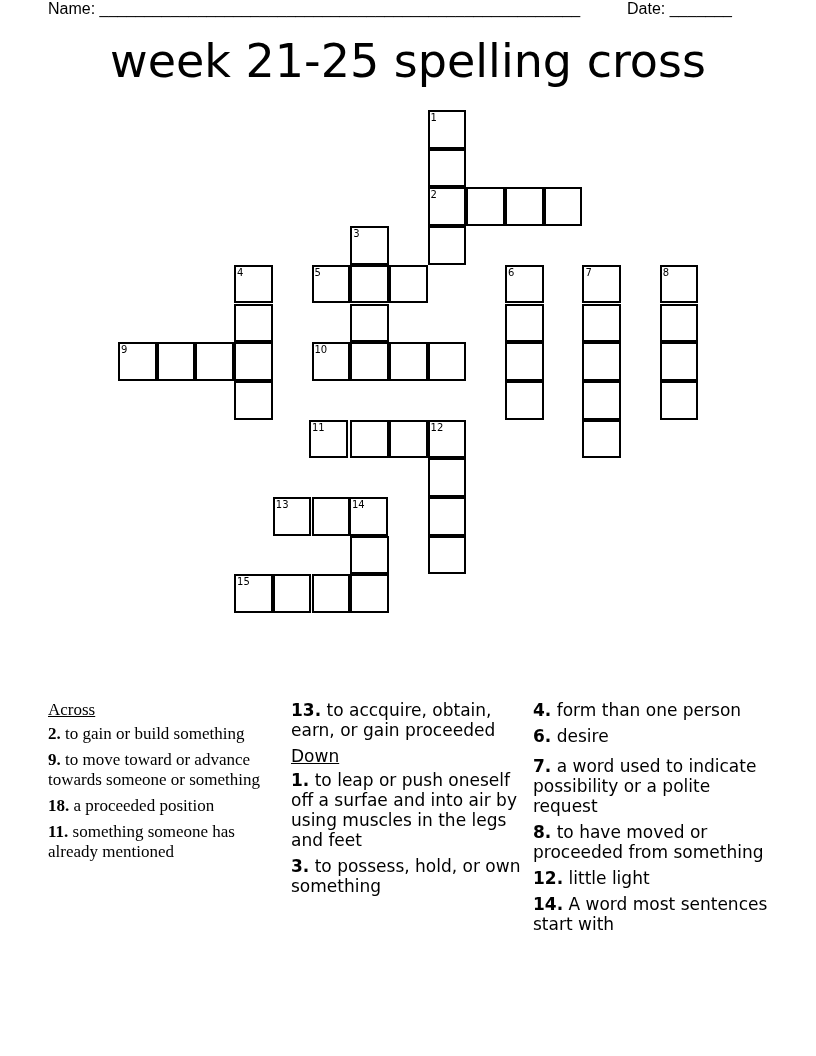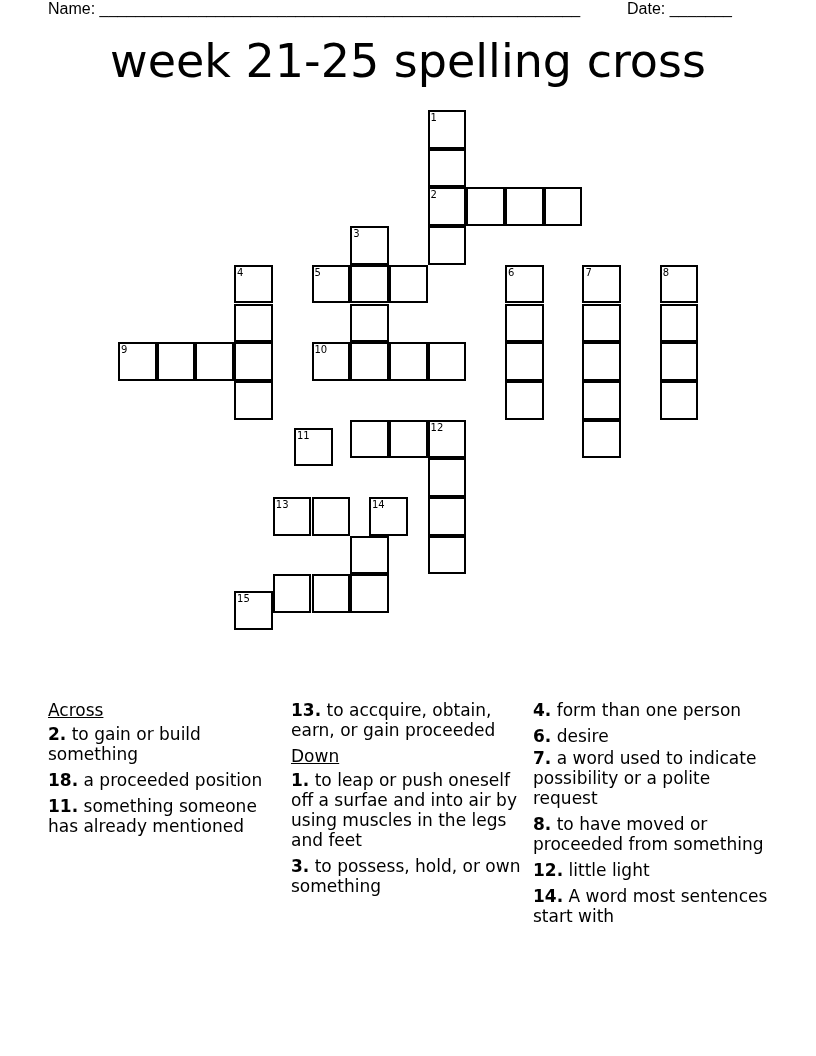--- a/index.html
+++ b/index.html
@@ -82,61 +82,62 @@
       <span class="num">9</span>
     </div>
     <div class="cell" style="left: 156.7px; top: 342.2px;"></div>
     <div class="cell" style="left: 195.4px; top: 342.2px;"></div>
     <div class="cell" style="left: 311.5px; top: 342.2px;">
       <span class="num">10</span>
     </div>
     <div class="cell" style="left: 350.2px; top: 342.2px;"></div>
     <div class="cell" style="left: 388.9px; top: 342.2px;"></div>
     <div class="cell" style="left: 427.6px; top: 342.2px;"></div>
-    <div class="cell" style="left: 294px; top: 419.6px; margin-top: 8px;">
+    <div class="cell" style="left: 309px; top: 419.6px;">
       <span class="num">11</span>
     </div>
     <div class="cell" style="left: 350.2px; top: 419.6px;"></div>
     <div class="cell" style="left: 388.9px; top: 419.6px;"></div>
     <div class="cell" style="left: 427.6px; top: 419.6px;">
       <span class="num">12</span>
     </div>
     <div class="cell" style="left: 427.6px; top: 458.3px;"></div>
     <div class="cell" style="left: 427.6px; top: 497px;"></div>
     <div class="cell" style="left: 427.6px; top: 535.7px;"></div>
     <div class="cell" style="left: 272.8px; top: 497px;">
       <span class="num">13</span>
     </div>
     <div class="cell" style="left: 311.5px; top: 497px;"></div>
-    <div class="cell" style="left: 369px; top: 497px;">
+    <div class="cell" style="left: 349px; top: 497px;">
       <span class="num">14</span>
     </div>
     <div class="cell" style="left: 350.2px; top: 535.7px;"></div>
     <div class="cell" style="left: 350.2px; top: 574.4px;"></div>
-    <div class="cell" style="left: 234.1px; top: 591px;">
+    <div class="cell" style="left: 234.1px; top: 574px;">
       <span class="num">15</span>
     </div>
     <div class="cell" style="left: 272.8px; top: 574.4px;"></div>
     <div class="cell" style="left: 311.5px; top: 574.4px;"></div>
   </div>
 
 <div class="clues">
-  <div class="clue-col" style="left:48px;">
+  <div class="clue-col" style="left:48px;font-family:Liberation Serif, serif;">
     <div class="clue-head">Across</div>
     <div class="clue"><b>2.</b> <span>to gain or build something</span></div>
+    <div class="clue"><b>9.</b> <span>to move toward or advance towards someone or something</span></div>
     <div class="clue"><b>18.</b> <span>a proceeded position</span></div>
     <div class="clue"><b>11.</b> <span>something someone has already mentioned</span></div>
   </div>
   <div class="clue-col" style="left:291px;">
     <div class="clue"><b>13.</b> <span>to accquire, obtain, earn, or gain proceeded</span></div>
     <div class="clue-head">Down</div>
     <div class="clue"><b>1.</b> <span>to leap or push oneself off a surfae and into air by using muscles in the legs and feet</span></div>
     <div class="clue"><b>3.</b> <span>to possess, hold, or own something</span></div>
   </div>
   <div class="clue-col" style="left:533px;">
     <div class="clue"><b>4.</b> <span>form than one person</span></div>
-    <div class="clue" style="margin-bottom:2px;"><b>6.</b> <span>desire</span></div>
+    <div class="clue" style="margin-bottom:10px;"><b>6.</b> <span>desire</span></div>
     <div class="clue"><b>7.</b> <span>a word used to indicate possibility or a polite request</span></div>
     <div class="clue"><b>8.</b> <span>to have moved or proceeded from something</span></div>
     <div class="clue"><b>12.</b> <span>little light</span></div>
     <div class="clue"><b>14.</b> <span>A word most sentences start with</span></div>
   </div>
 </div>
 
 </body></html>

